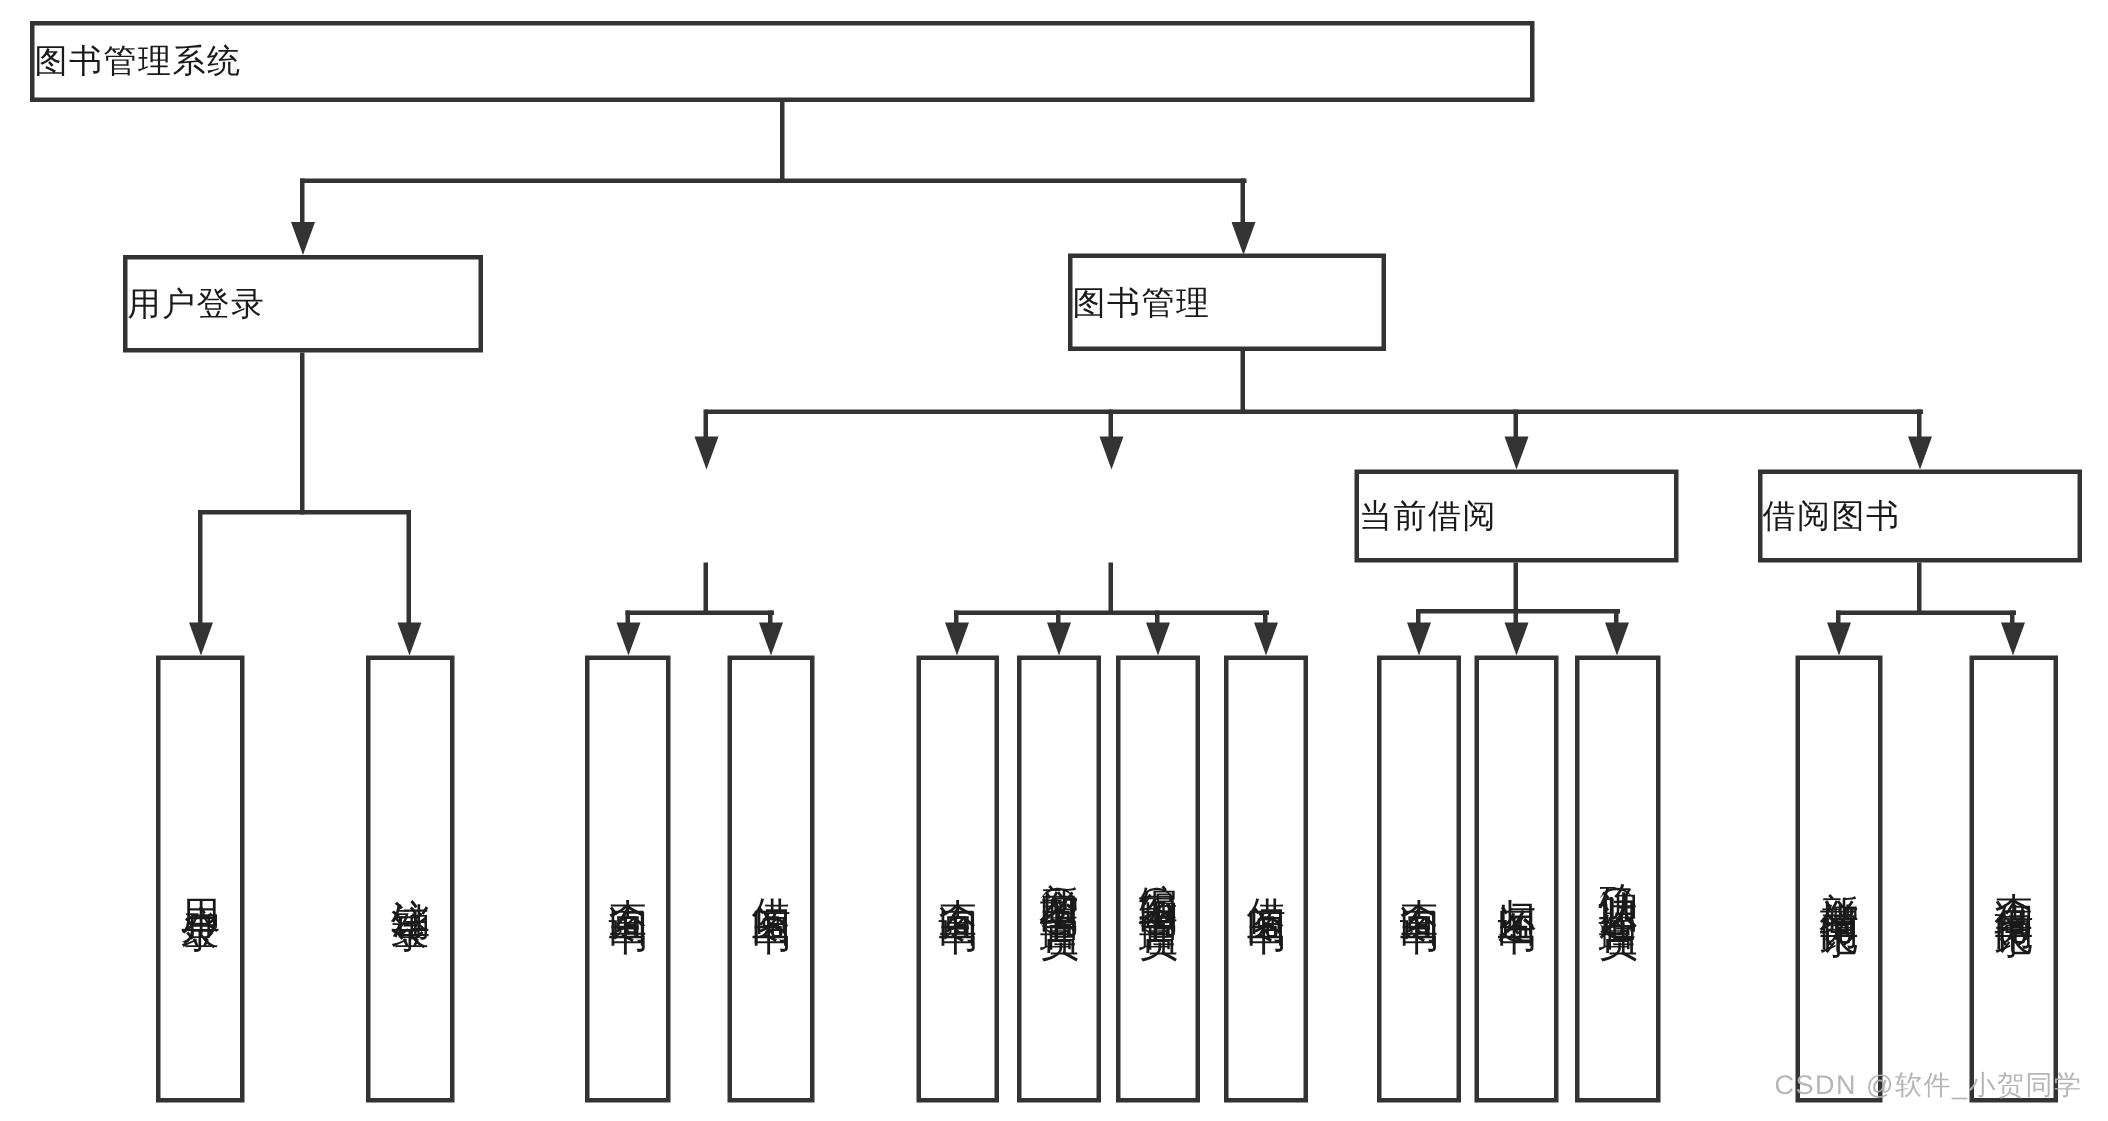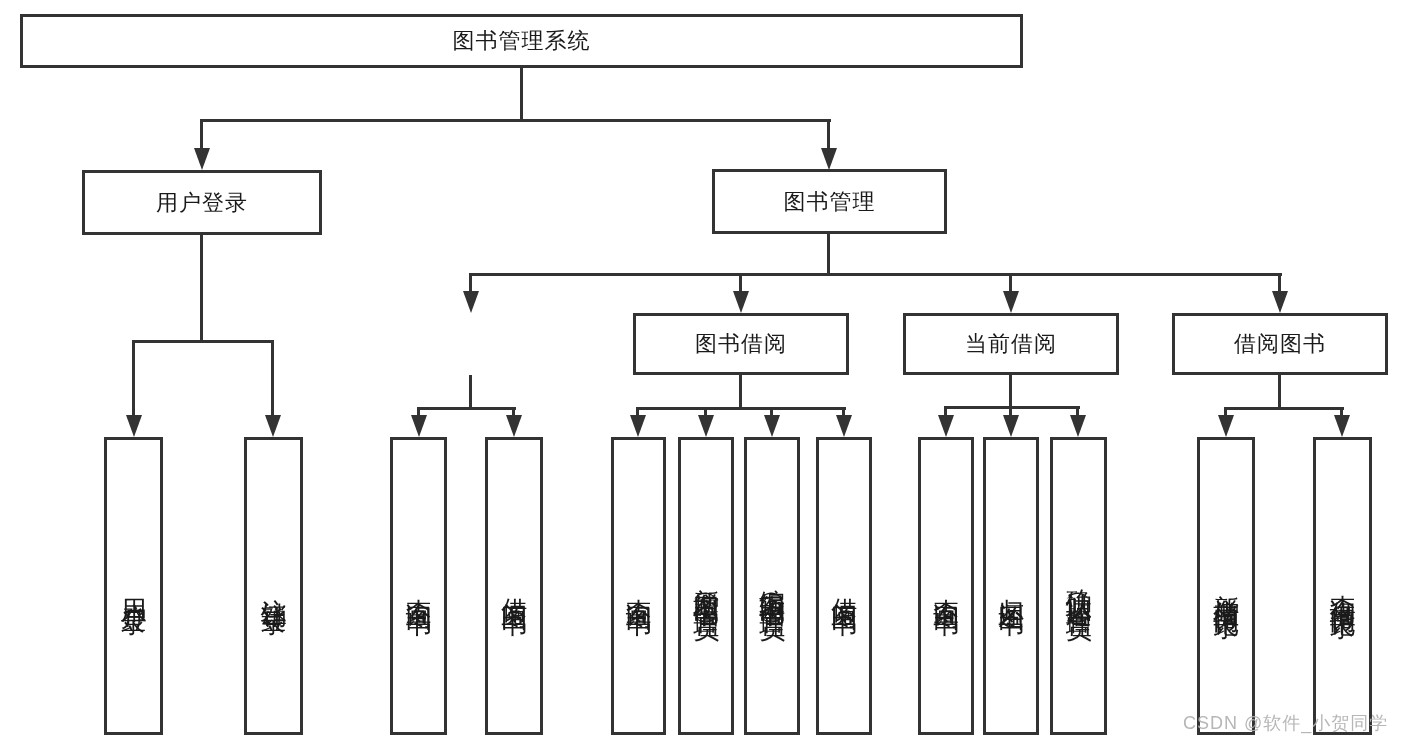--- a/index.html
+++ b/index.html
@@ -9,21 +9,21 @@
     --bg:#ffffff;
   }
   html,body{margin:0;padding:0;background:var(--bg);}
   #stage{
     position:relative;width:1405px;height:747px;background:var(--bg);
     font-family:"Liberation Sans","DejaVu Sans",sans-serif;color:var(--text);
     overflow:hidden;
   }
   .node{
     position:absolute;box-sizing:border-box;border:3px solid var(--line);
-    background:var(--bg);display:flex;align-items:center;justify-content:center;
+    background:var(--bg);display:flex;align-items:center;justify-content:flex-start;
     font-size:22px;letter-spacing:1px;white-space:nowrap;
   }
   .vnode{
     position:absolute;box-sizing:border-box;border:3px solid var(--line);
     background:var(--bg);display:flex;align-items:center;justify-content:center;
     overflow:hidden;
   }
   .vtext{
     writing-mode:vertical-rl;text-orientation:mixed;
     font-size:26px;line-height:1.05;letter-spacing:4px;
@@ -52,21 +52,21 @@
   <div class="vline" style="left:520px;top:68px;height:54px;"></div>
   <div class="hline" style="left:200px;top:119px;width:631px;"></div>
   <div class="vline" style="left:200px;top:119px;height:31px;"></div>
   <div class="arrow" style="left:194px;top:148px;"></div>
   <div class="vline" style="left:827px;top:119px;height:31px;"></div>
   <div class="arrow" style="left:821px;top:148px;"></div>
 
   <div class="node" style="left:82px;top:170px;width:240px;height:65px;">
     <span>用户登录</span>
   </div>
-  <div class="node" style="left:712px;top:169px;width:235px;height:65px;">
+  <div class="node" style="left:712px;top:169px;width:212px;height:65px;">
     <span>图书管理</span>
   </div>
 
   <div class="vline" style="left:200px;top:235px;height:108px;"></div>
   <div class="hline" style="left:132px;top:340px;width:142px;"></div>
   <div class="vline" style="left:132px;top:340px;height:79px;"></div>
   <div class="arrow" style="left:126px;top:415px;"></div>
   <div class="vline" style="left:271px;top:340px;height:79px;"></div>
   <div class="arrow" style="left:265px;top:415px;"></div>
 
@@ -74,23 +74,20 @@
   <div class="hline" style="left:470px;top:273px;width:812px;"></div>
   <div class="vline" style="left:469px;top:273px;height:20px;"></div>
   <div class="arrow" style="left:463px;top:291px;"></div>
   <div class="vline" style="left:739px;top:273px;height:20px;"></div>
   <div class="arrow" style="left:733px;top:291px;"></div>
   <div class="vline" style="left:1009px;top:273px;height:20px;"></div>
   <div class="arrow" style="left:1003px;top:291px;"></div>
   <div class="vline" style="left:1278px;top:273px;height:20px;"></div>
   <div class="arrow" style="left:1272px;top:291px;"></div>
 
-  <div class="node" style="left:633px;top:313px;width:216px;height:62px;">
-    <span>图书借阅</span>
-  </div>
   <div class="node" style="left:903px;top:313px;width:216px;height:62px;">
     <span>当前借阅</span>
   </div>
   <div class="node" style="left:1172px;top:313px;width:216px;height:62px;">
     <span>借阅图书</span>
   </div>
 
   <div class="vline" style="left:469px;top:375px;height:35px;"></div>
   <div class="hline" style="left:417px;top:407px;width:99px;"></div>
   <div class="vline" style="left:417px;top:407px;height:12px;"></div>

